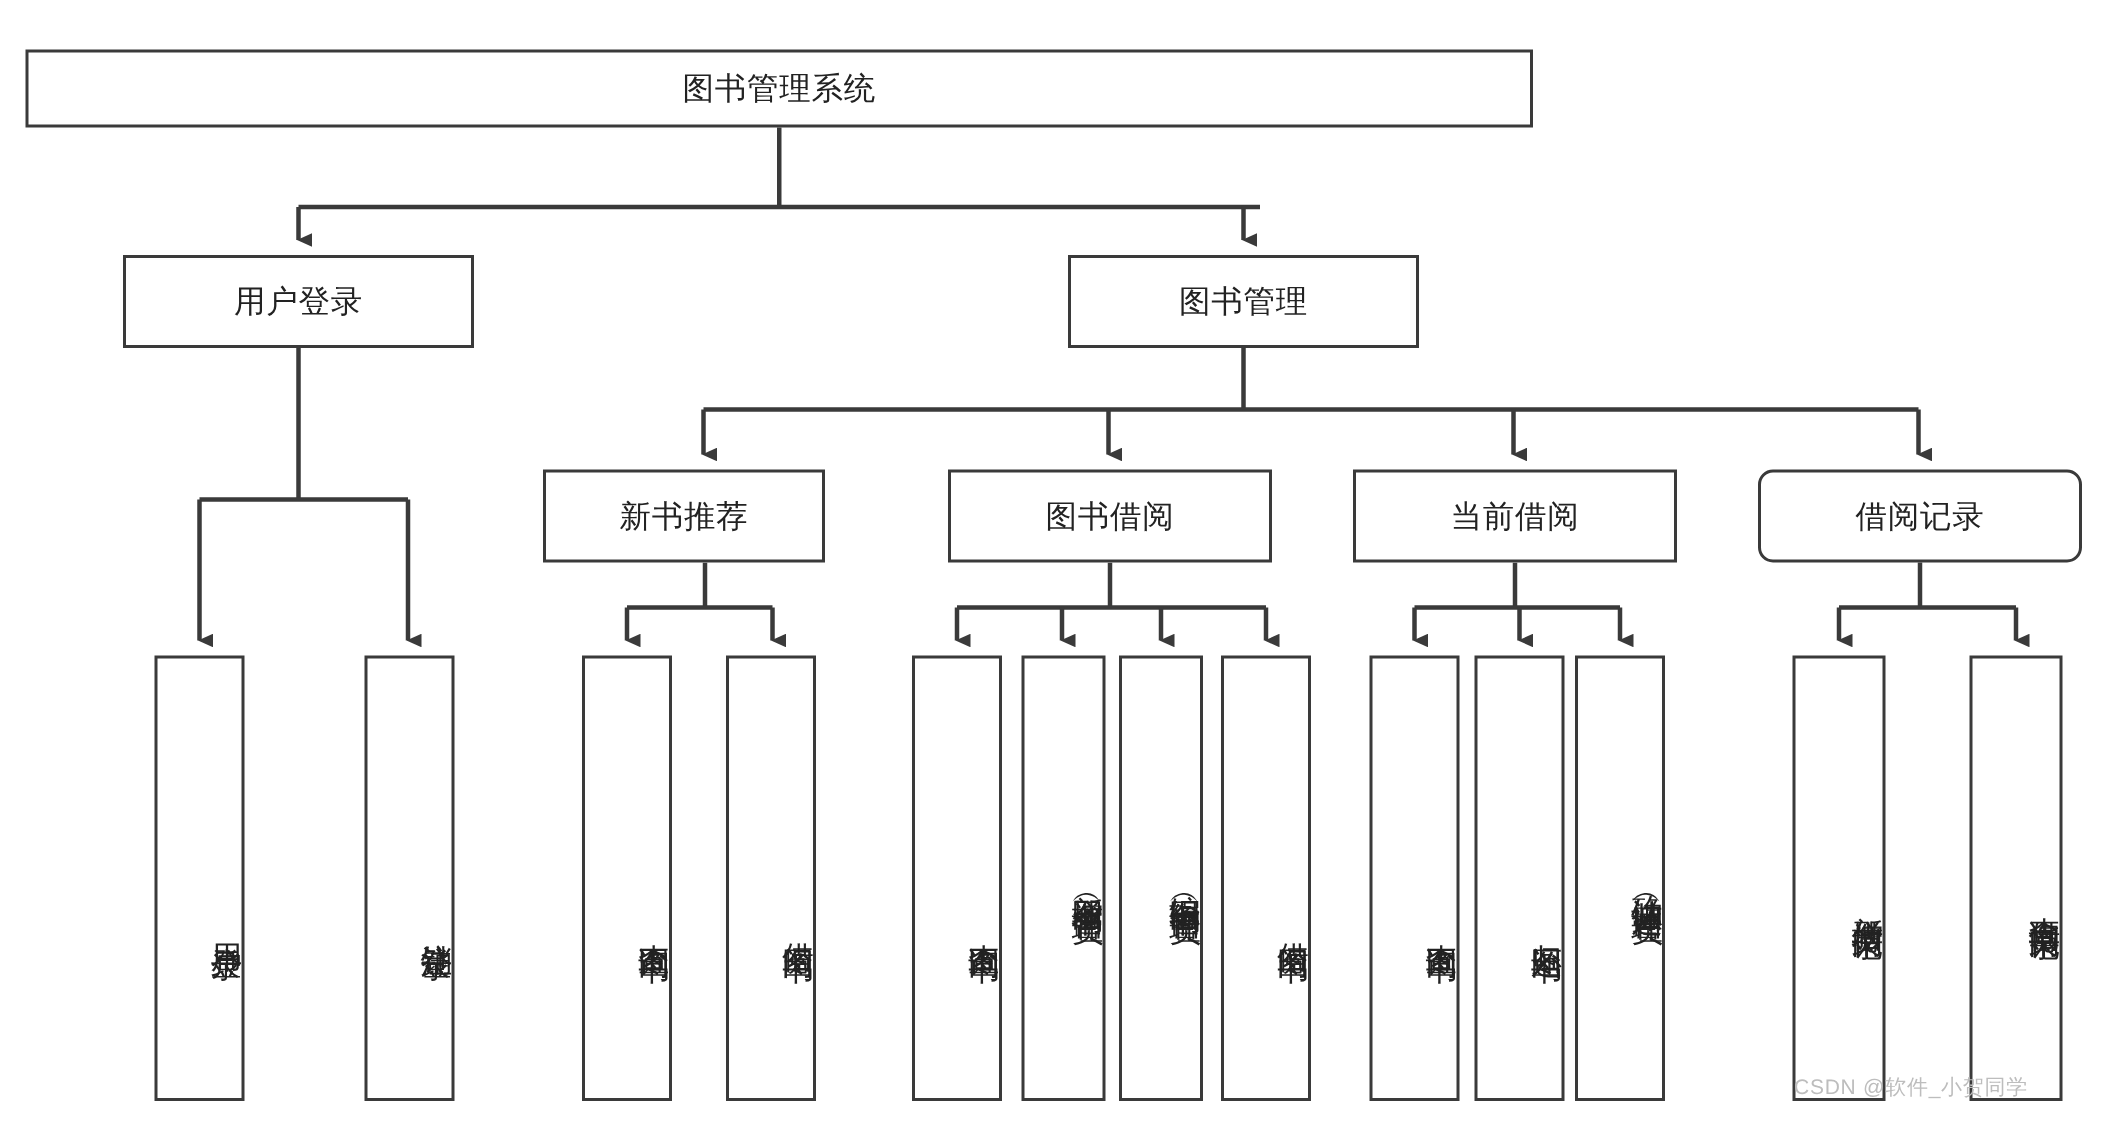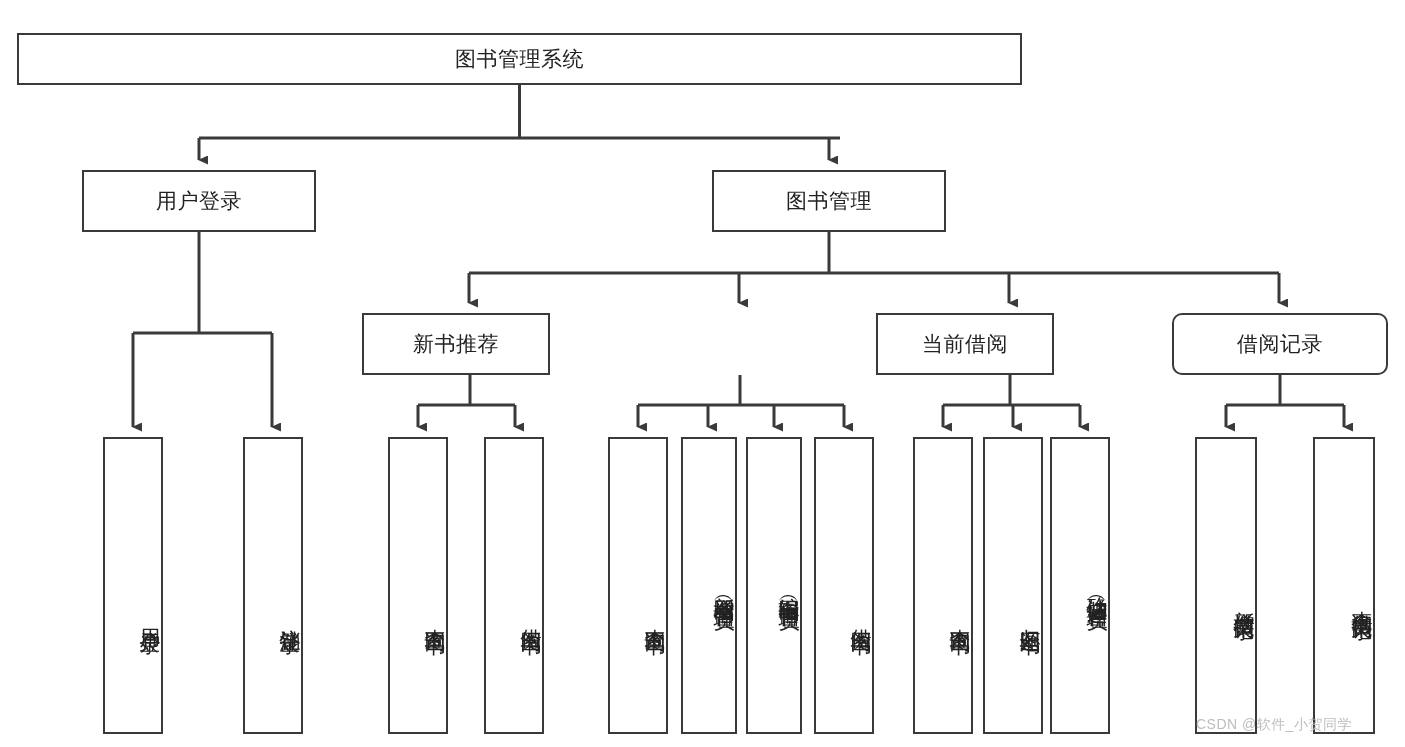--- a/index.html
+++ b/index.html
@@ -122,21 +122,24 @@
   <div class="node h" style="left:82px;top:170px;width:234px;height:62px;">
     <span>用户登录</span>
   </div>
   <div class="node h" style="left:712px;top:170px;width:234px;height:62px;">
     <span>图书管理</span>
   </div>
 
   <div class="node h" style="left:362px;top:313px;width:188px;height:62px;">
     <span>新书推荐</span>
   </div>
-  <div class="node h" style="left:876px;top:313px;width:178px;height:62px;">
+  <div class="node h" style="left:632px;top:313px;width:216px;height:62px;">
+    <span>图书借阅</span>
+  </div>
+  <div class="node h" style="left:902px;top:313px;width:216px;height:62px;">
     <span>当前借阅</span>
   </div>
   <div class="node h" style="left:1172px;top:313px;width:216px;height:62px;border-radius:10px;">
     <span>借阅记录</span>
   </div>
 
   <div class="node v" style="left:103px;top:437px;width:60px;height:297px;padding-top:60px;">
     <span class="lbl">用户登录</span>
   </div>
   <div class="node v" style="left:243px;top:437px;width:60px;height:297px;padding-top:60px;">

